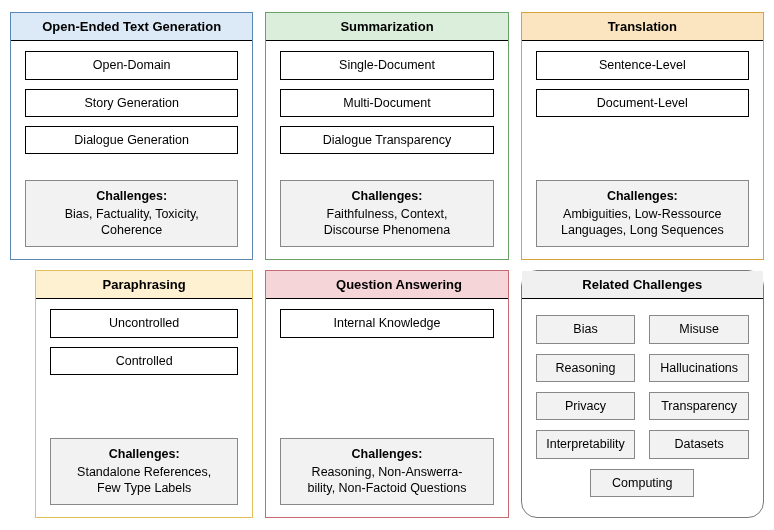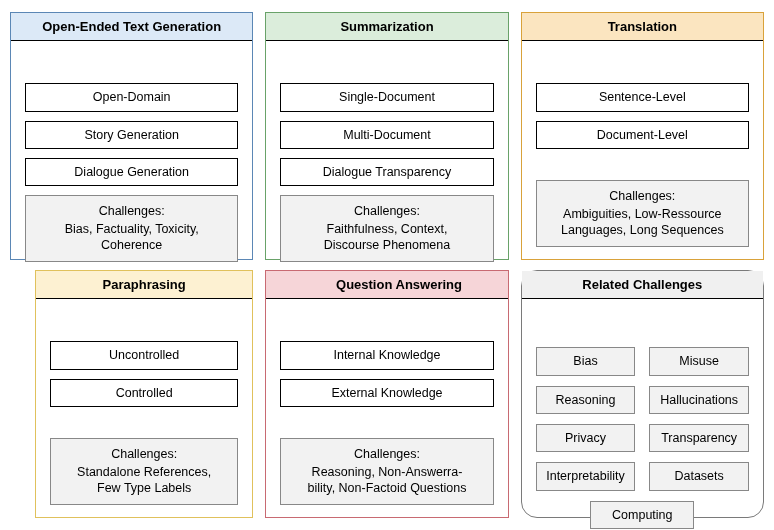--- a/index.html
+++ b/index.html
@@ -25,21 +25,20 @@
     grid-template-rows: 248px 248px;
     column-gap: 12px;
     row-gap: 10px;
   }
   .card {
     box-sizing: border-box;
     border: 1px solid #000;
     background: #ffffff;
     display: flex;
     flex-direction: column;
-    gap: 32px;
   }
   .card-title {
     box-sizing: border-box;
     font-size: 13px;
     font-weight: bold;
     text-align: center;
     padding: 7px 4px 6px 4px;
     border-bottom: 1px solid #000;
     line-height: 1.1;
   }
@@ -66,21 +65,21 @@
   .challenges {
     box-sizing: border-box;
     border: 1px solid #888;
     background: #f2f2f2;
     text-align: center;
     font-size: 12.5px;
     padding: 7px 6px 8px 6px;
     line-height: 1.3;
   }
   .challenges .ch-head {
-    font-weight: normal;
+    font-weight: bold;
     display: block;
     margin-bottom: 1px;
   }
   .challenges .ch-text {
     display: block;
     white-space: pre-line;
   }
 
   
   .t-blue   { background: #dce9f7; }
@@ -182,21 +181,20 @@
         <span class="ch-text">Standalone References,
 Few Type Labels</span>
       </div>
     </div>
   </div>
 
   <div class="card b-red">
     <div class="card-title t-red">Question Answering</div>
     <div class="card-body">
       <div class="item">Internal Knowledge</div>
-      <div class="item">External Knowledge</div>
       <div class="spacer"></div>
       <div class="challenges">
         <span class="ch-head">Challenges:</span>
         <span class="ch-text">Reasoning, Non-Answerra-
 bility, Non-Factoid Questions</span>
       </div>
     </div>
   </div>
 
   <div class="card b-gray">

